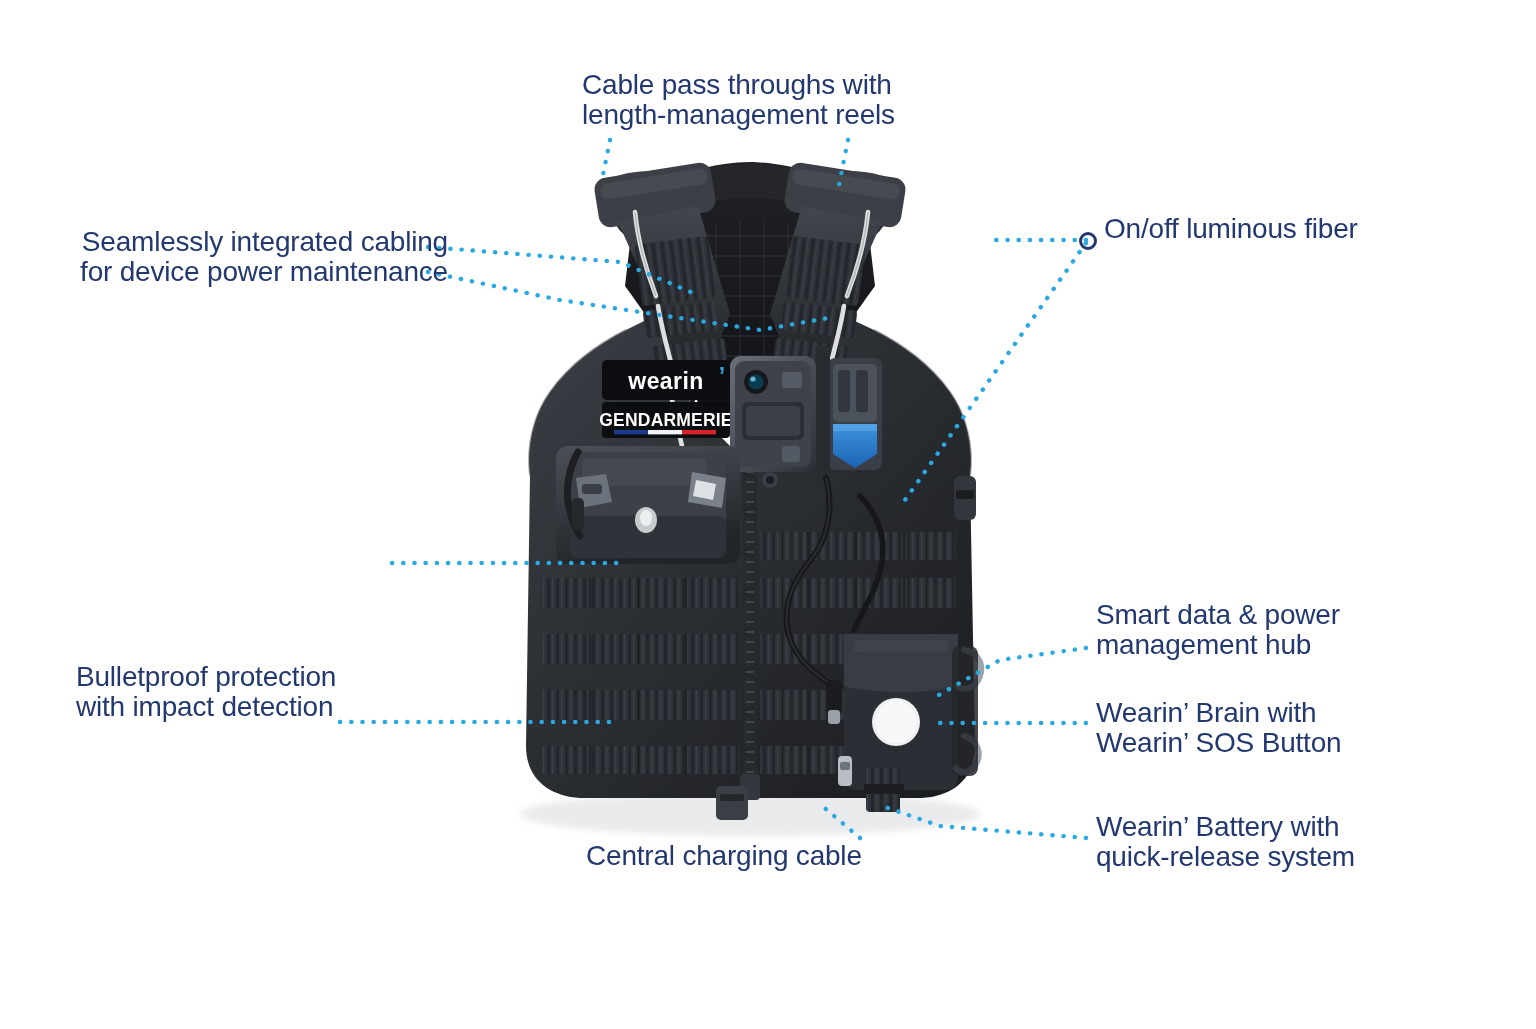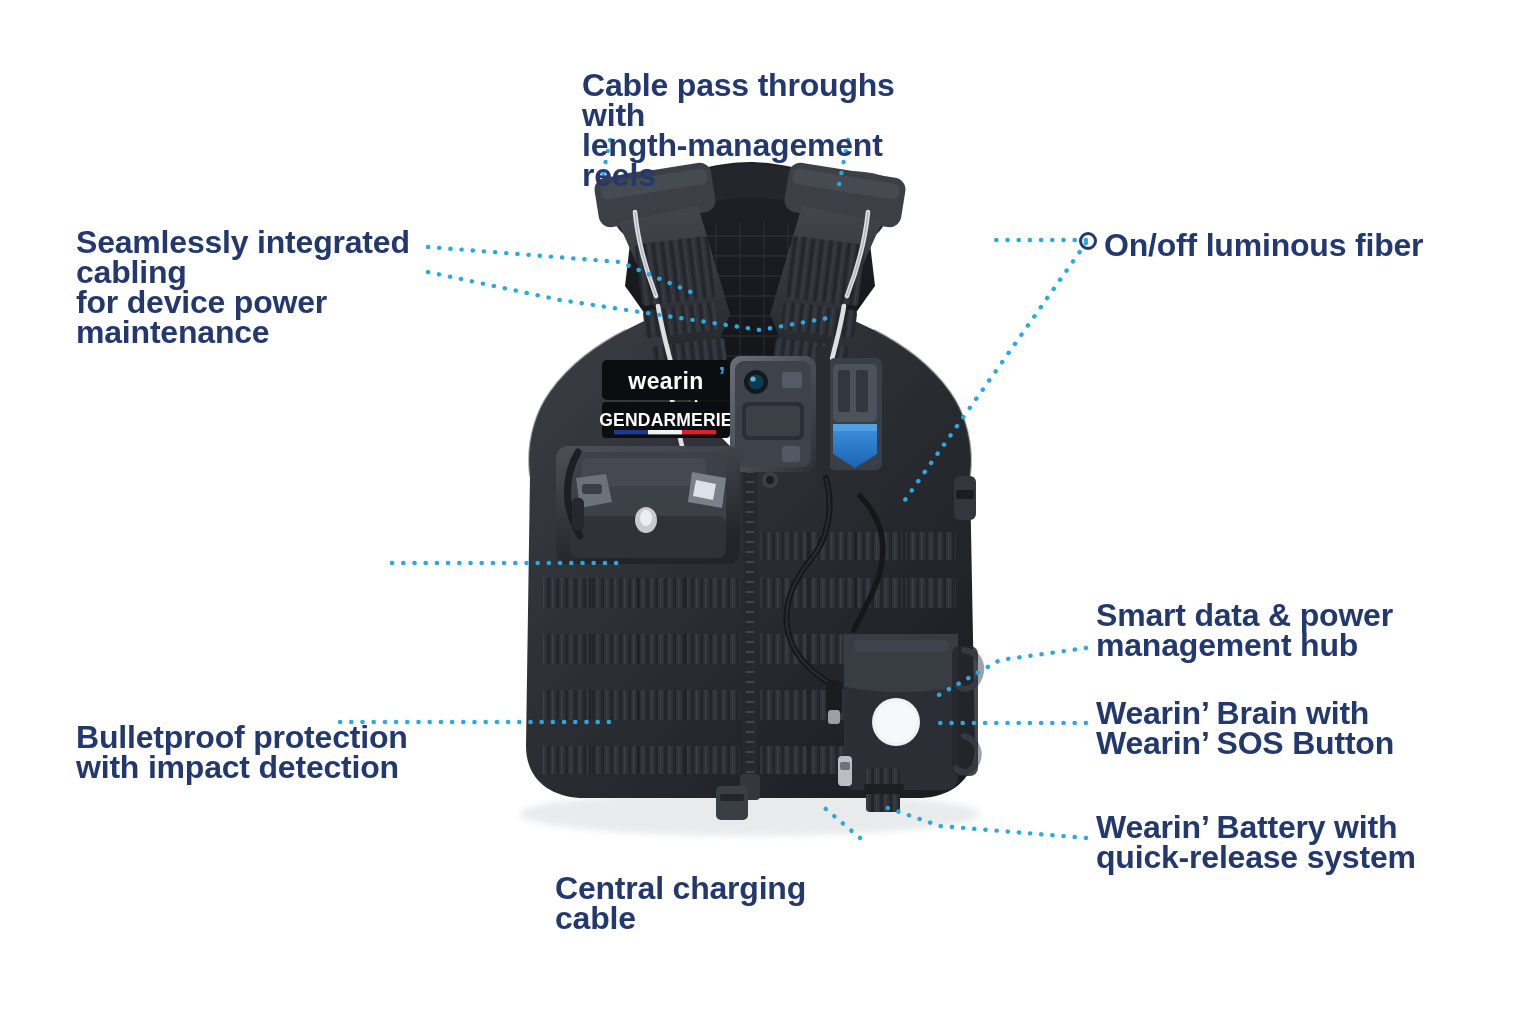--- a/index.html
+++ b/index.html
@@ -9,23 +9,23 @@
     font-family:"Liberation Sans","DejaVu Sans",sans-serif;
     color:#20386b;
     overflow:hidden;
     position:relative;
   }
   #stage{position:absolute;inset:0;width:1536px;height:1029px;background:#fff;}
 
   
   .label{
     position:absolute;
-    font-size:32px;
+    font-size:28px;
     line-height:30px;
-    font-weight:700;
+    font-weight:400;
     color:#23386e;
     letter-spacing:-0.2px;
     white-space:pre-line;
   }
   .label.right{text-align:left;}
 
   
   #leaders{position:absolute;left:0;top:0;width:1536px;height:1029px;pointer-events:none;}
   .leader{
     stroke:#2aa9e0;stroke-width:4.4;fill:none;
@@ -304,30 +304,30 @@
         <polyline points="1086,648 1000,660 930,700" class="leader" stroke="#2aa9e0"></polyline>
         <polyline points="1086,723 940,723" class="leader" stroke="#2aa9e0"></polyline>
         <polyline points="1086,838 940,826 882,806" class="leader" stroke="#2aa9e0"></polyline>
       </g>
     <circle id="fiber-node" cx="1088" cy="241" r="7.5" fill="none" stroke="#23386e" stroke-width="3"></circle>
   </svg>
 
   <div class="label" style="left:582px;top:70px;width:340px;">Cable pass throughs with
 length-management reels</div>
 
-  <div class="label" style="left:76px;top:227px;width:372px;">Seamlessly integrated cabling
+  <div class="label" style="left:76px;top:227px;width:372px;text-align:right;">Seamlessly integrated cabling
 for device power maintenance</div>
 
 
-  <div class="label" style="left:76px;top:722px;width:340px;">Bulletproof protection
+  <div class="label" style="left:76px;top:662px;width:340px;">Bulletproof protection
 with impact detection</div>
 
-  <div class="label" style="left:555px;top:841px;width:320px;margin-top:32px;">Central charging cable</div>
-
-  <div class="label right" style="left:1096px;top:230px;width:320px;padding-left:8px;">On/off luminous fiber</div>
+  <div class="label" style="left:586px;top:841px;width:320px;">Central charging cable</div>
+
+  <div class="label right" style="left:1096px;top:214px;width:320px;padding-left:8px;">On/off luminous fiber</div>
 
   <div class="label right" style="left:1096px;top:600px;width:320px;">Smart data &amp; power
 management hub</div>
 
   <div class="label right" style="left:1096px;top:812px;width:320px;">Wearin’ Battery with
 quick-release system</div>
 
   <div class="label right" style="left:1096px;top:698px;width:320px;">Wearin’ Brain with
 Wearin’ SOS Button</div>
 

